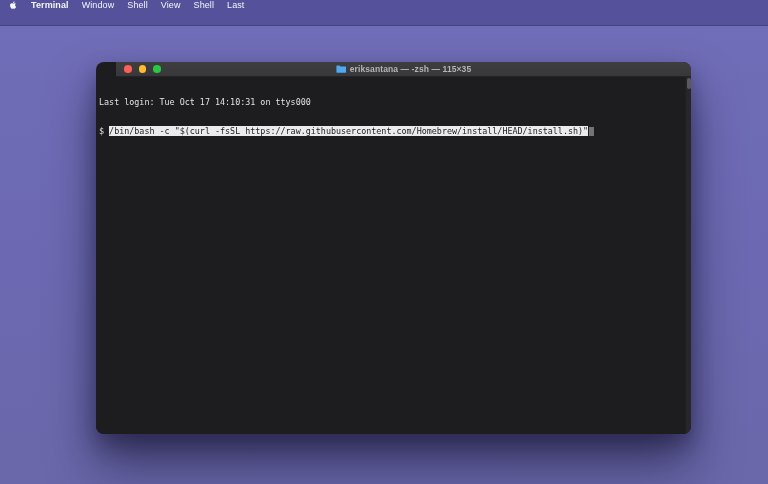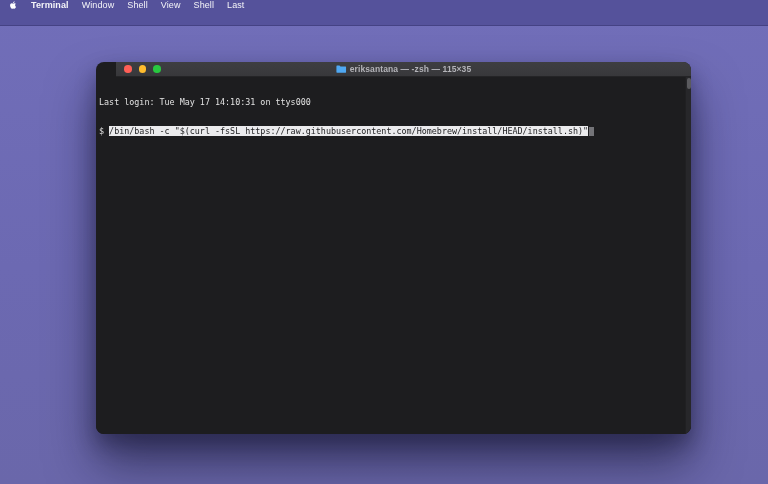--- a/index.html
+++ b/index.html
@@ -111,21 +111,21 @@
       <span class="folder-ic">
           <svg viewBox="0 0 16 12">
             <path d="M0 2 C0 1.1 .7 .3 1.6 .3 H5.2 L6.8 1.9 H14.4 C15.3 1.9 16 2.6 16 3.5 V10.4 C16 11.3 15.3 12 14.4 12 H1.6 C.7 12 0 11.3 0 10.4 Z" fill="#4fa8f2"></path>
           </svg>
         </span>
       <span class="title-text">eriksantana — -zsh — 115×35</span>
     </div>
   </div>
 
   <div class="screen">
-    <div class="term-line"><span>Last login: Tue May 17 14:10:31 on ttys000</span></div>
+    <div class="term-line"><span>Last login: Tue Oct 17 14:10:31 on ttys000</span></div>
     <div class="term-line"><span>$ </span><span class="sel">/bin/bash -c "$(curl -fsSL https://raw.githubusercontent.com/Homebrew/install/HEAD/install.sh)"</span><span class="cursor"></span></div>
   </div>
 
   <div class="scroll-track">
     <div class="scroll-thumb"></div>
   </div>
 
 </div>
 
 </body></html>

